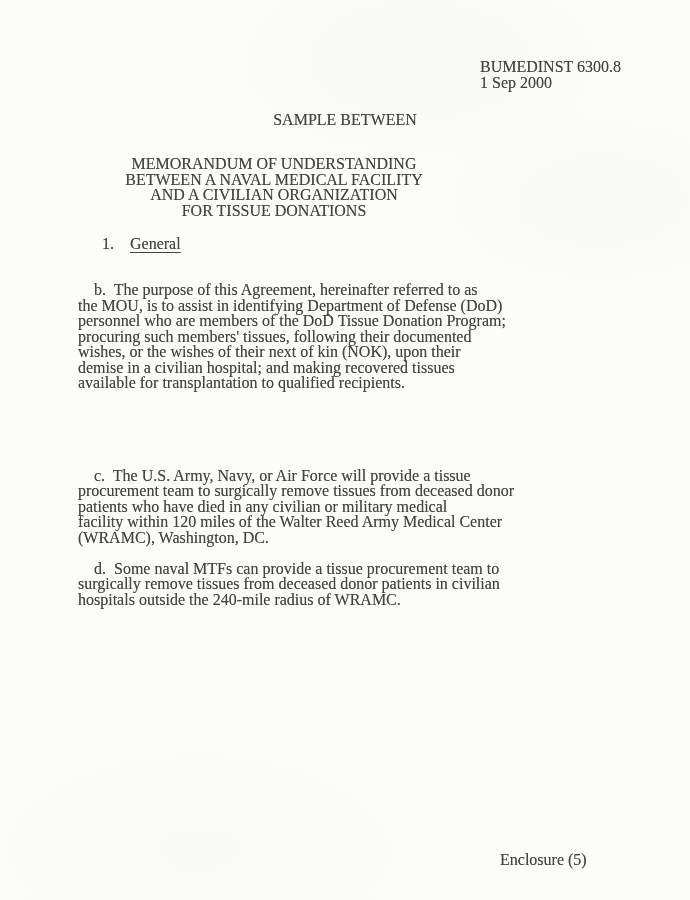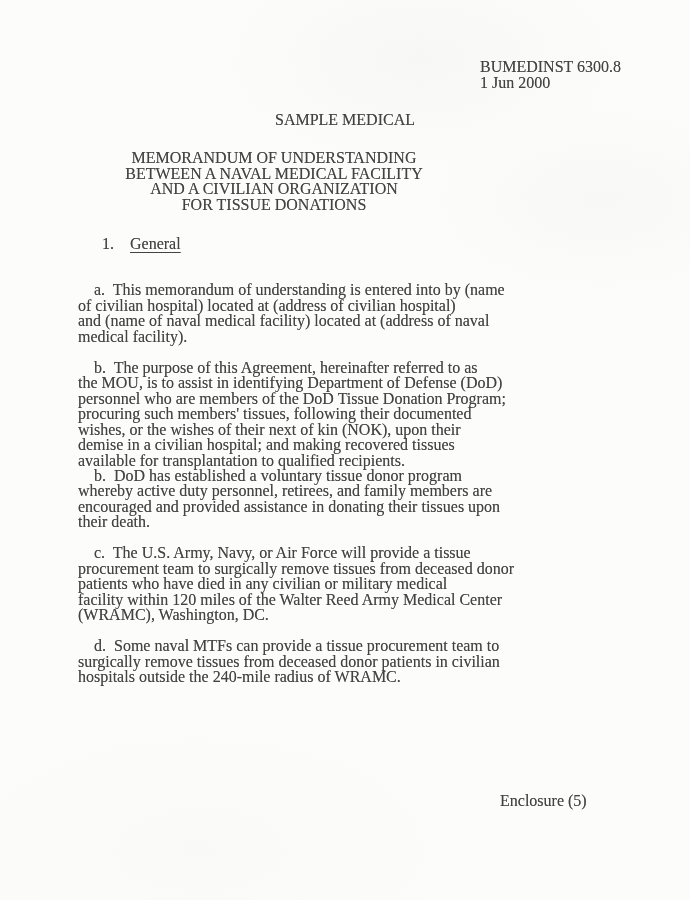--- a/index.html
+++ b/index.html
@@ -35,21 +35,21 @@
   }
   .sample-format {
     position: absolute;
     top: 112px;
     left: 0;
     width: 690px;
     text-align: center;
   }
   .title-block {
     position: absolute;
-    top: 150px;
+    top: 156px;
     left: 0;
     width: 548px;
     text-align: center;
   }
   .section {
     position: absolute;
     left: 78px;
     width: 556px;
   }
   .section-1 { top: 220px; }
@@ -60,62 +60,54 @@
     text-decoration: underline;
     text-underline-offset: 3px;
   }
   .para {
     margin-top: 15.5px;
     white-space: pre;
   }
   .enclosure {
     position: absolute;
     left: 500px;
-    top: 793px;
+    top: 852px;
   }
 </style>
 </head>
 <body>
 
 <div class="page">
 
   <div class="doc-header">
     <div class="pre">BUMEDINST 6300.8</div>
-    <div class="pre">1 Jun 2000</div>
+    <div class="pre">1 Sep 2000</div>
   </div>
 
-  <div class="sample-format pre">SAMPLE MEDICAL</div>
+  <div class="sample-format pre">SAMPLE BETWEEN</div>
 
   <div class="title-block pre">MEMORANDUM OF UNDERSTANDING
 BETWEEN A NAVAL MEDICAL FACILITY
 AND A CIVILIAN ORGANIZATION
 FOR TISSUE DONATIONS</div>
 
   <div class="section section-1">
     <div class="section-heading-row">
       <span>1.</span><span class="section-heading-label">General</span>
     </div>
-    <div class="para">    a.  This memorandum of understanding is entered into by (name
-of civilian hospital) located at (address of civilian hospital)
-and (name of naval medical facility) located at (address of naval
-medical facility).</div>
     <div class="para">    b.  The purpose of this Agreement, hereinafter referred to as
 the MOU, is to assist in identifying Department of Defense (DoD)
 personnel who are members of the DoD Tissue Donation Program;
 procuring such members' tissues, following their documented
 wishes, or the wishes of their next of kin (NOK), upon their
 demise in a civilian hospital; and making recovered tissues
 available for transplantation to qualified recipients.</div>
   </div>
 
   <div class="section section-2">
-    <div class="para">    b.  DoD has established a voluntary tissue donor program
-whereby active duty personnel, retirees, and family members are
-encouraged and provided assistance in donating their tissues upon
-their death.</div>
     <div class="para">    c.  The U.S. Army, Navy, or Air Force will provide a tissue
 procurement team to surgically remove tissues from deceased donor
 patients who have died in any civilian or military medical
 facility within 120 miles of the Walter Reed Army Medical Center
 (WRAMC), Washington, DC.</div>
     <div class="para">    d.  Some naval MTFs can provide a tissue procurement team to
 surgically remove tissues from deceased donor patients in civilian
 hospitals outside the 240-mile radius of WRAMC.</div>
   </div>
 

